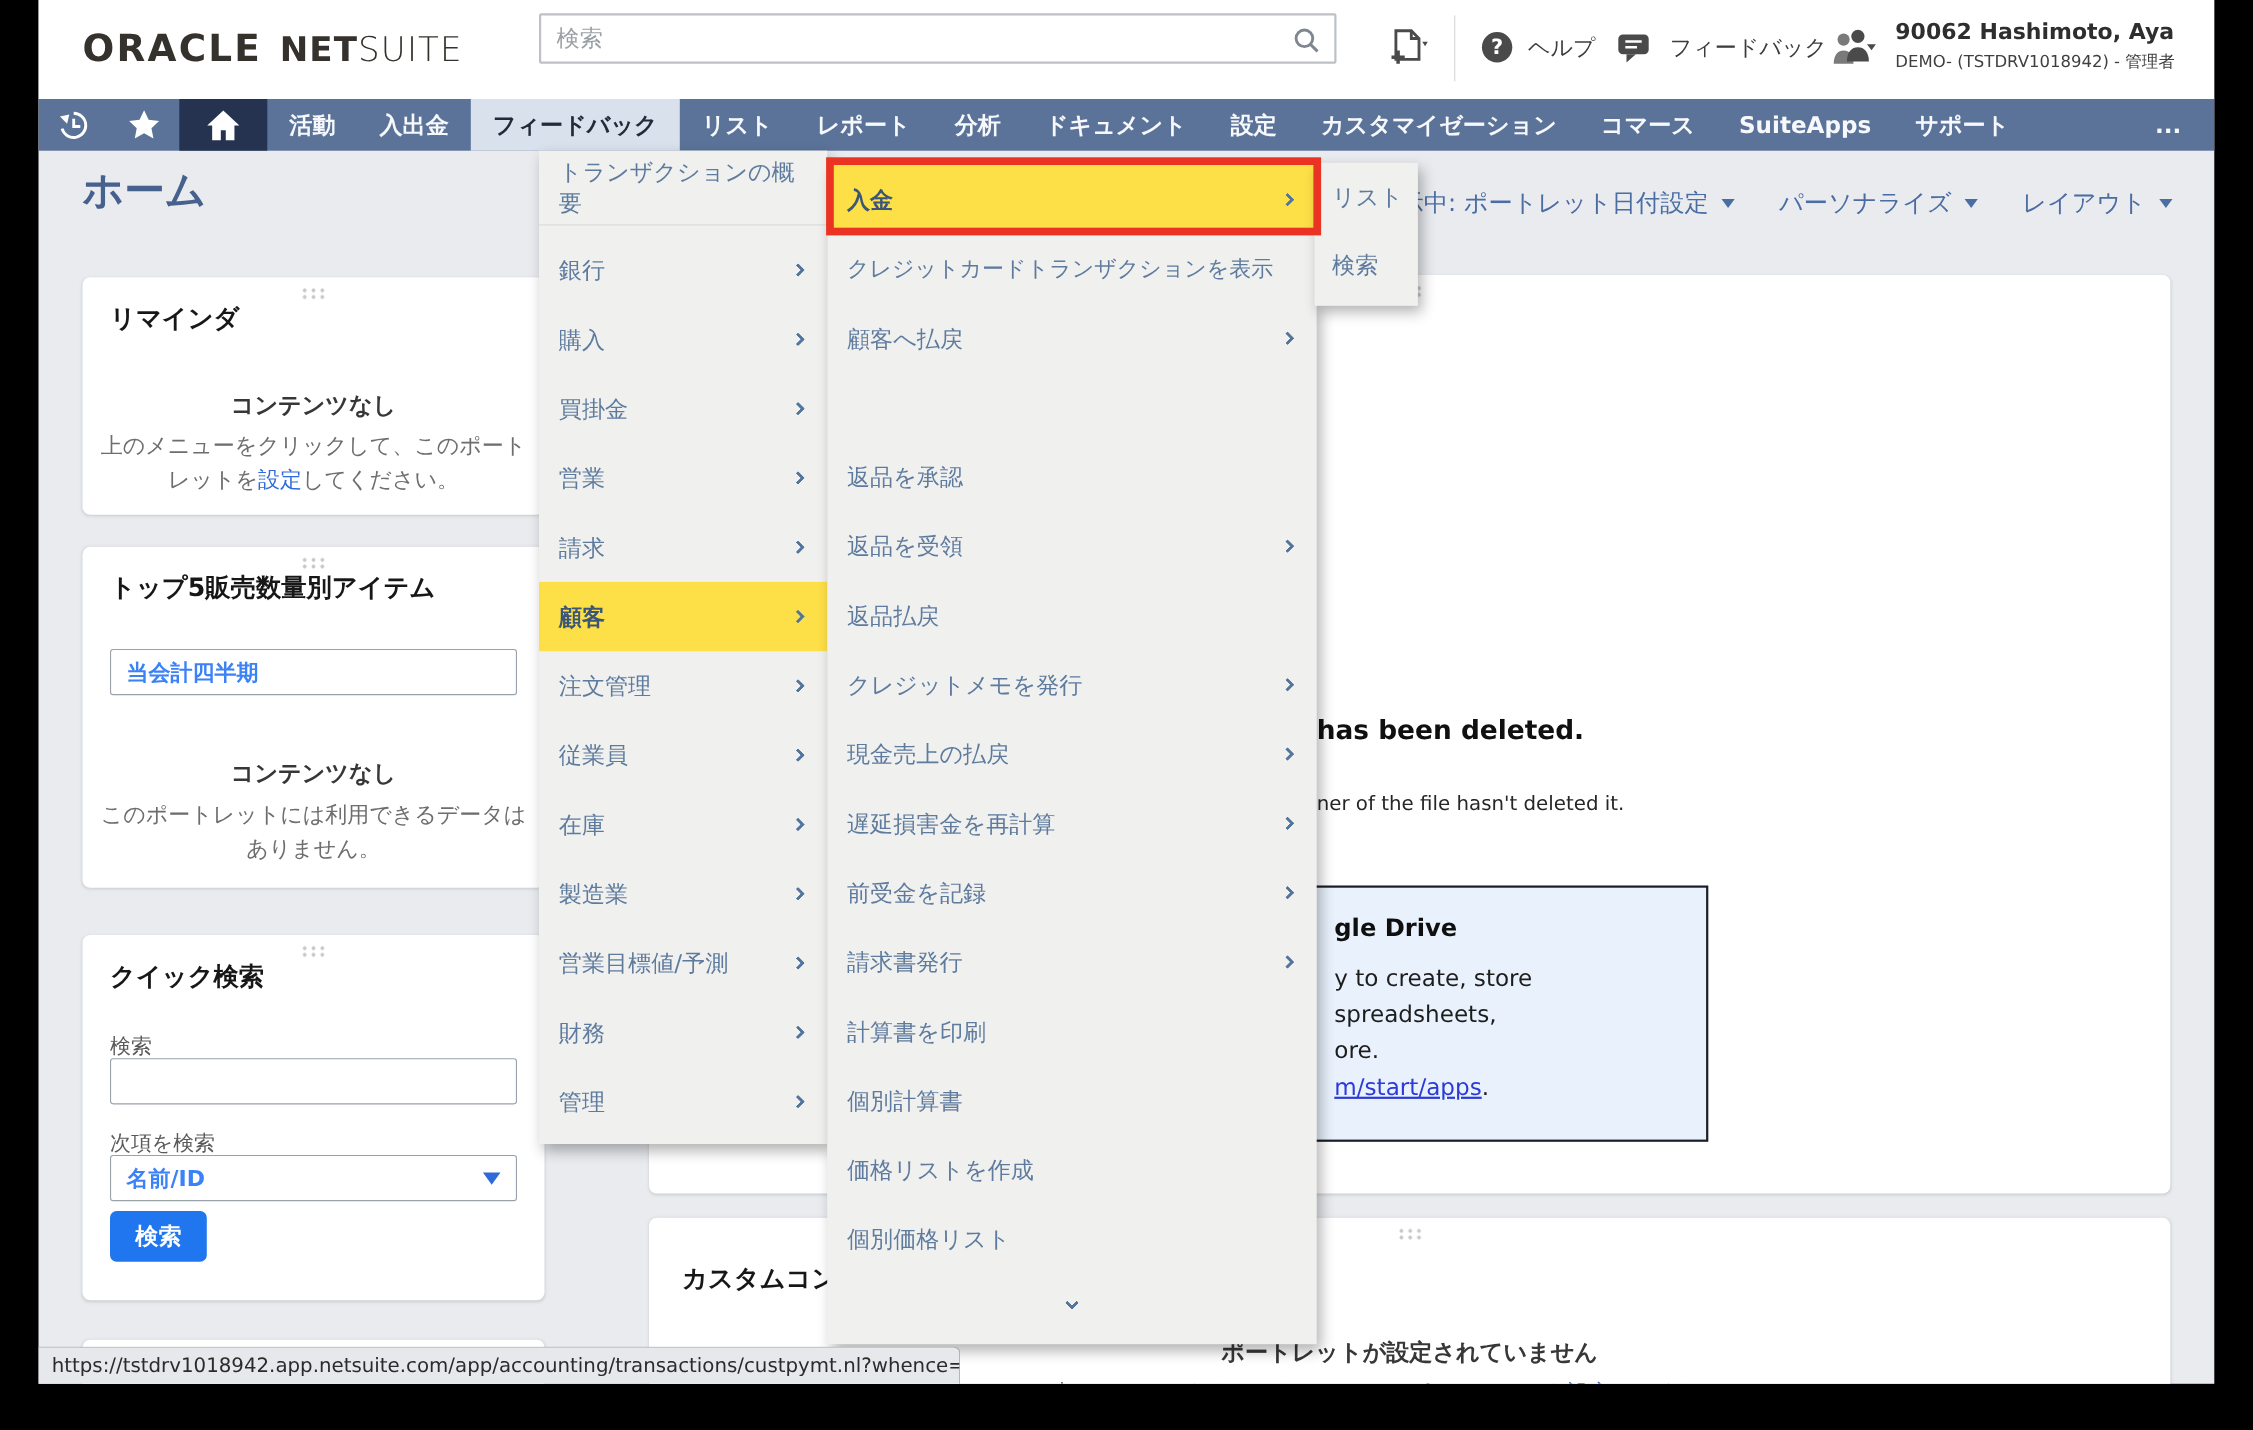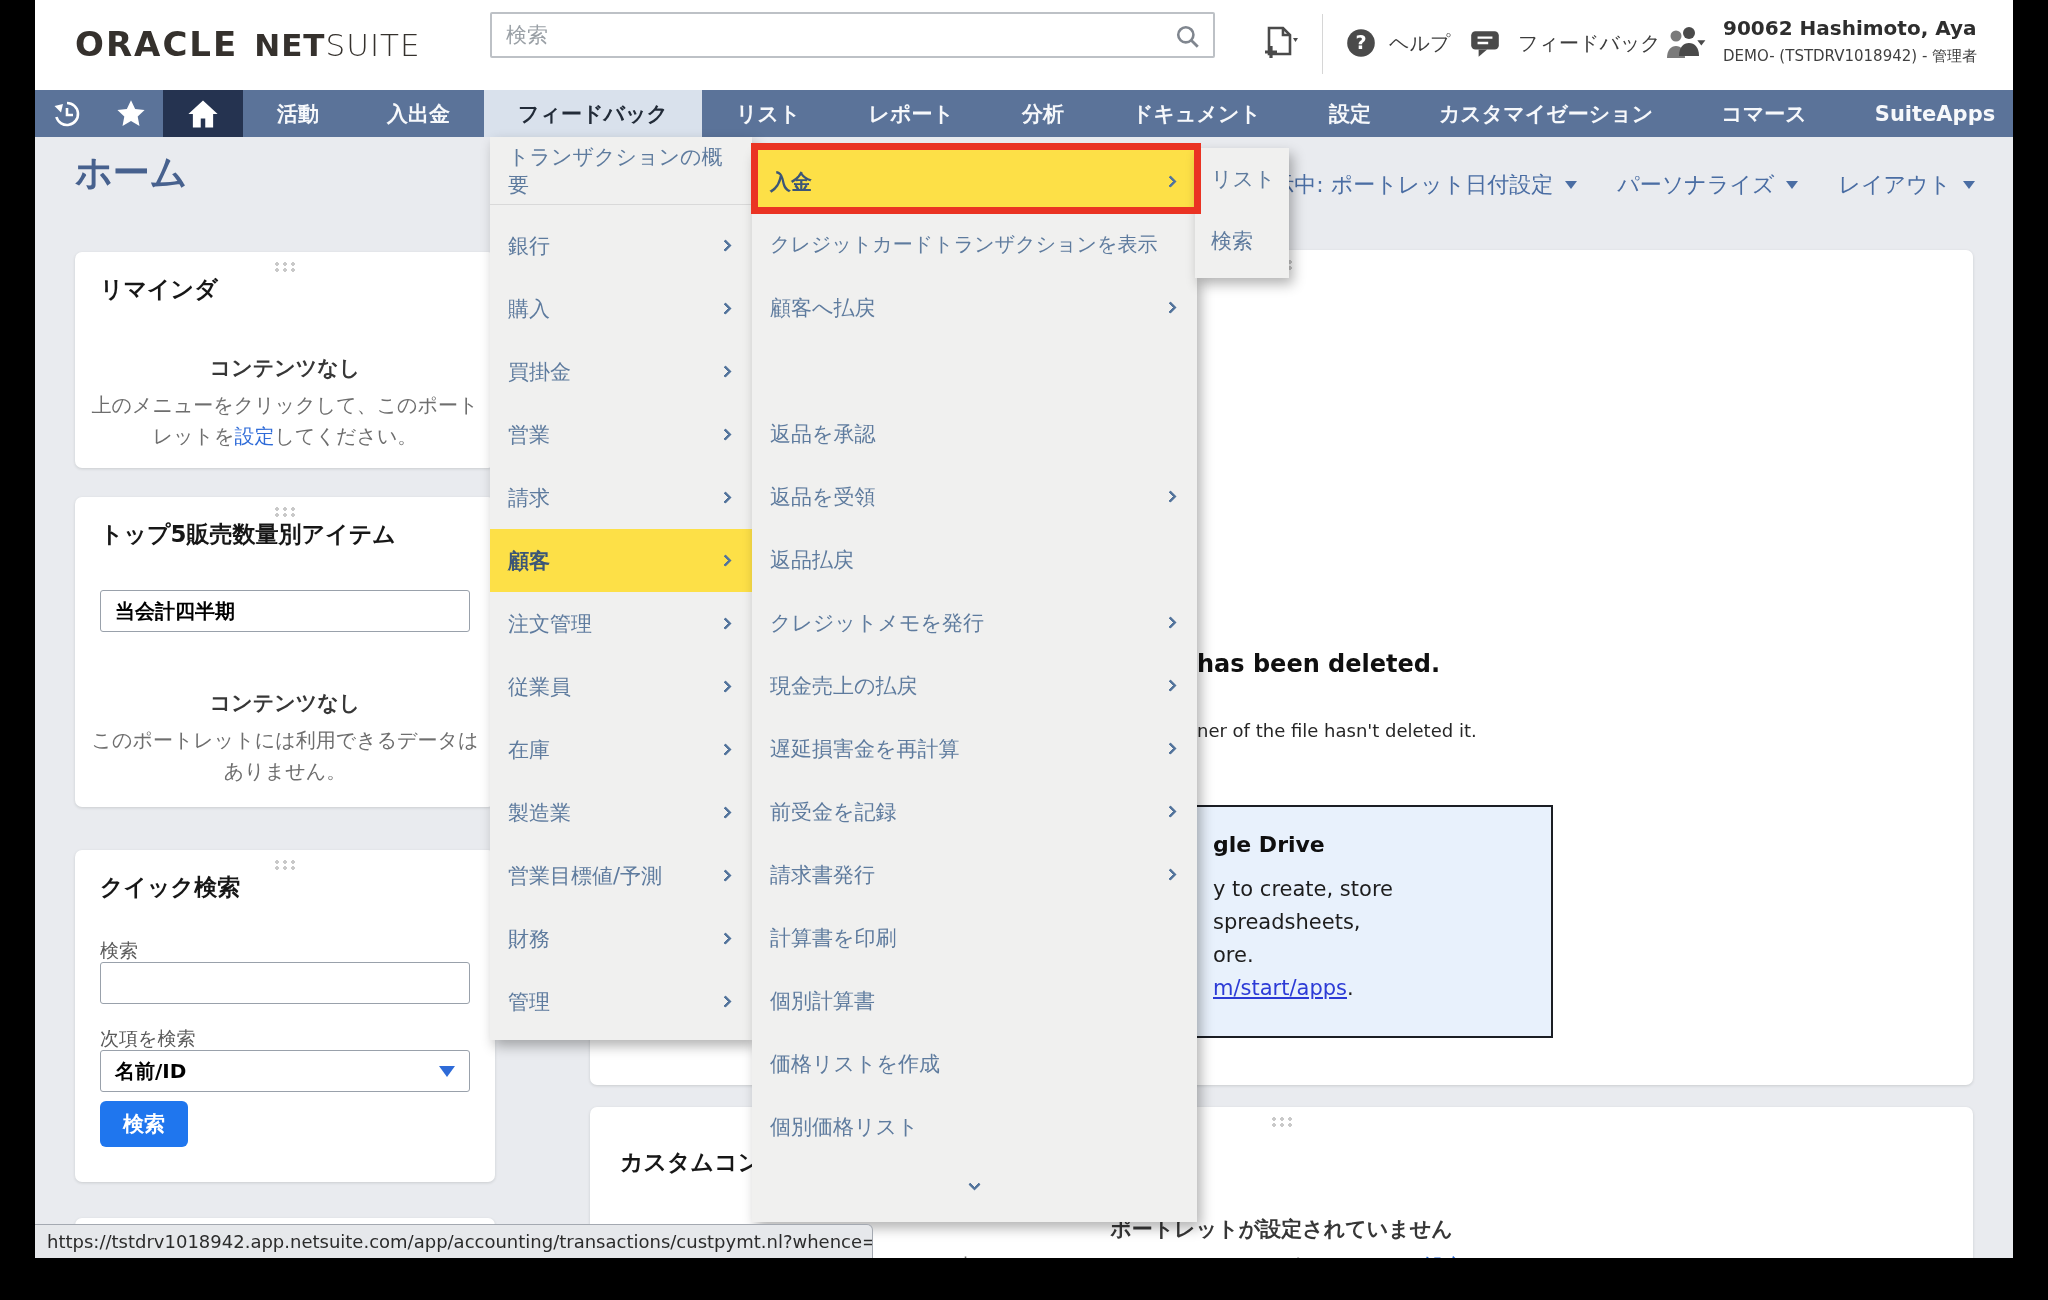--- a/index.html
+++ b/index.html
@@ -23,41 +23,41 @@
   #hdr-divider { position:absolute; left:1287px; top:14px; width:1px; height:60px; background:#d6d6d6; }
   .tri { width:0; height:0; border-left:6px solid transparent; border-right:6px solid transparent; border-top:8px solid #4a4a4a; display:inline-block; }
   #user-block { position:absolute; left:1688px; top:16px; }
   #user-name { font-size:20px; font-weight:600; color:#2e2e2e; white-space:nowrap; }
   #user-account { font-size:15px; color:#3f3f3f; margin-top:7px; white-space:nowrap; }
 
   
   #navbar { position:absolute; top:90px; left:0; width:100%; height:47px; background:#5b7399; display:flex; align-items:stretch; }
   .nav-tile { width:64px; display:flex; align-items:center; justify-content:center; flex:none; cursor:pointer; }
   .nav-tile.home { width:80px; background:#253350; }
-  .nav-item { display:flex; align-items:center; padding:0 34px; color:#f6f8fb; font-size:21px; font-weight:600; white-space:nowrap; cursor:pointer; }
+  .nav-item { display:flex; align-items:center; padding:0 20px; color:#f6f8fb; font-size:21px; font-weight:600; white-space:nowrap; cursor:pointer; }
   .nav-item.active { background:#d9e1ec; color:#222b38; }
   .nav-item.more { margin-left:auto; padding:0 30px; }
 
   
   #page-title { position:absolute; left:40px; top:148px; font-size:37px; font-weight:700; color:#47618e; }
   #view-controls { position:absolute; right:38px; top:170px; display:flex; gap:40px; align-items:center; font-size:22px; color:#4a6da3; }
   .vc-item { display:flex; align-items:center; gap:12px; white-space:nowrap; cursor:pointer; }
   .vc-item .tri { border-top-color:#4a6da3; }
 
   
   .card { position:absolute; background:#fff; border-radius:7px; box-shadow:0 1px 3px rgba(60,64,67,.18); }
   .dots { position:absolute; top:9px; left:50%; transform:translateX(-50%); width:24px; height:12px;
           background-image:radial-gradient(circle,#c9c9c9 1.6px,rgba(0,0,0,0) 2px); background-size:8px 6px; }
   .ptitle { position:absolute; left:25px; top:22px; font-size:23px; font-weight:700; color:#171717; white-space:nowrap; }
   .empty-title { font-size:21px; font-weight:700; color:#373737; text-align:center; }
   .empty-text { font-size:20px; color:#6e6e6e; text-align:center; line-height:31px; margin-top:8px; }
   a.blue { color:#2e6bd8; text-decoration:none; }
   .fieldlbl { position:absolute; left:25px; font-size:19px; color:#5a5a5a; }
   .selbox { position:absolute; left:25px; width:370px; height:42px; border:1.5px solid #99a1ab; border-radius:3px; background:#fff;
-            display:flex; align-items:center; padding:0 14px; font-size:20px; font-weight:600; color:#000000; }
+            display:flex; align-items:center; padding:0 14px; font-size:20px; font-weight:600; color:#3b82f6; }
   .selbox .tri { margin-left:auto; border-left-width:8px; border-right-width:8px; border-top-width:11px; border-top-color:#2e6bd8; }
   .txtinput { position:absolute; left:25px; width:370px; height:42px; border:1.5px solid #99a1ab; border-radius:3px; background:#fff; font-size:20px; padding:0 10px; font-family:inherit; outline:none; color:#222; }
   #qs-button { position:absolute; left:25px; top:251px; width:88px; height:46px; background:#1f76ee; border:0; border-radius:6px; color:#fff; font-size:21px; font-weight:700; font-family:inherit; cursor:pointer; }
 
   
   #notice-heading { position:absolute; left:607px; top:400px; font-size:24px; font-weight:700; color:#101010; white-space:nowrap; }
   #notice-body { position:absolute; left:607px; top:470px; font-size:18px; color:#262626; white-space:nowrap; }
   #promo-box { position:absolute; left:530px; top:555px; width:433px; height:233px; background:#e8f1fc; border:2px solid #1b1e24; }
   #promo-text { position:absolute; left:623px; top:578px; font-size:21px; color:#1d1d1d; line-height:33px; }
   #promo-text .ttl { font-size:22px; font-weight:700; color:#0f0f0f; margin-bottom:12px; }

